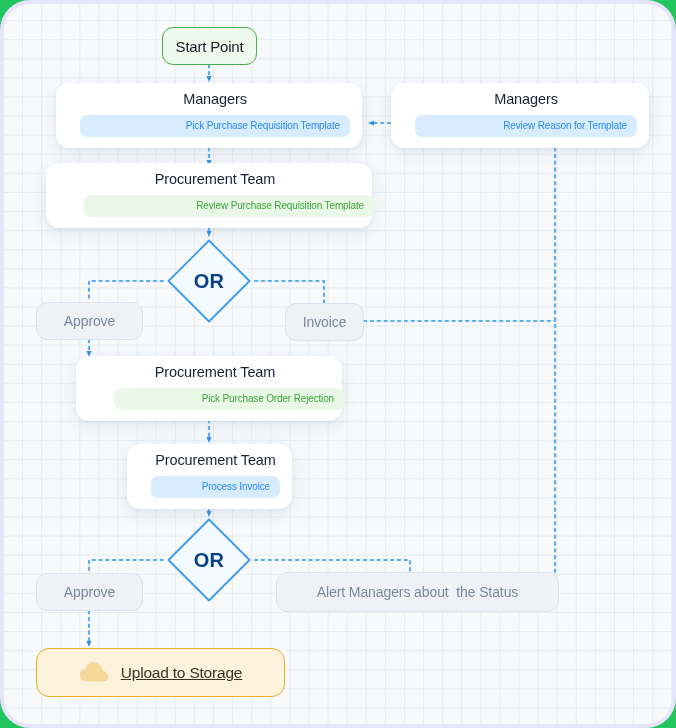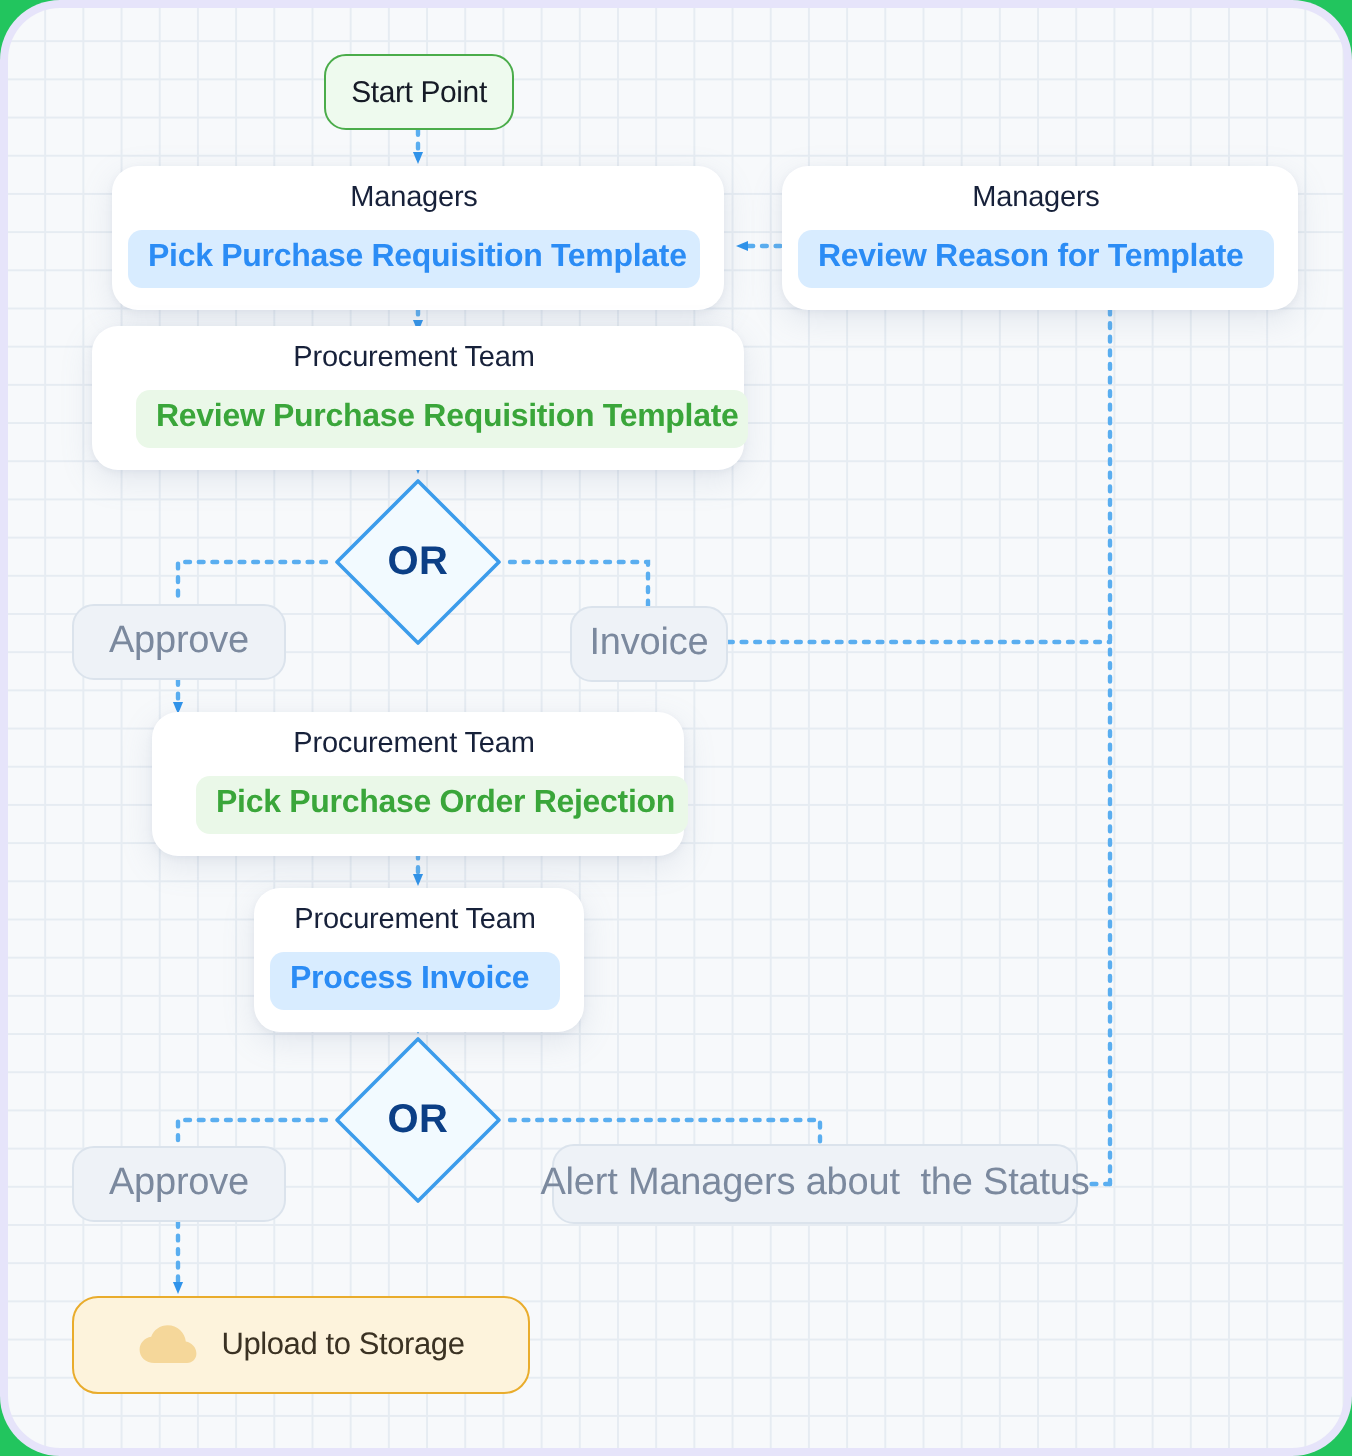--- a/index.html
+++ b/index.html
@@ -43,41 +43,41 @@
   
   .node {
     position: absolute;
     box-sizing: border-box;
   }
   
   .card {
     background: #ffffff;
     border-radius: 13px;
     box-shadow: 0 5px 16px rgba(125,140,170,0.17), 0 1px 3px rgba(125,140,170,0.10);
-    padding: 9px 12px 11px 8px;
+    padding: 9px 12px 11px 24px;
     display: flex;
     flex-direction: column;
     align-items: center;
     gap: 7px;
   }
   .card-role {
     font-size: 14.5px;
     font-weight: 400;
     color: #17213a;
     line-height: 1.1;
     letter-spacing: -0.1px;
     white-space: nowrap;
   }
   .chip {
     display: block;
     width: 100%;
     box-sizing: border-box;
-    text-align: left;
-    font-size: 16px;
-    font-weight: 700;
+    text-align: right;
+    font-size: 10px;
+    font-weight: 400;
     border-radius: 7px;
     padding: 5px 10px 6px 10px;
     line-height: 1.15;
     letter-spacing: -0.15px;
     white-space: nowrap;
   }
   .chip.blue  { background: #d8ecff; color: #2b8cf5; }
   .chip.green { background: #eaf8e8; color: #3aa63a; margin-left: 28px; }
 
   
@@ -94,21 +94,21 @@
     letter-spacing: -0.2px;
   }
   
   .label-pill {
     background: #eef2f7;
     border: 1px solid #dbe3ec;
     border-radius: 11px;
     display: flex;
     align-items: center;
     justify-content: center;
-    font-size: 19px;
+    font-size: 14px;
     font-weight: 400;
     color: #7b899e;
     letter-spacing: -0.1px;
     white-space: pre;
   }
   
   .end-pill {
     background: #fdf3dc;
     border: 1.6px solid #e9ac2c;
     border-radius: 13px;
@@ -237,25 +237,25 @@
     <svg class="dshape" viewBox="0 0 88 88">
       <path d="M44 3.5 L84.5 44 L44 84.5 L3.5 44 Z" fill="#f2faff" stroke="#3c9ceb" stroke-width="1.8" stroke-linejoin="round"></path>
     </svg>
     <span class="dlabel">OR</span>
   </div>
 
   <div class="node label-pill" style="left:36px; top:573px; width:107px; height:38px;">
     <span>Approve</span>
   </div>
 
-  <div class="node label-pill" style="left:276px; top:572px; width:263px; height:40px;">
+  <div class="node label-pill" style="left:276px; top:572px; width:283px; height:40px;">
     <span>Alert Managers about  the Status</span>
   </div>
 
-  <div class="node end-pill" style="left:36px; top:648px; width:229px; height:49px;">
+  <div class="node end-pill" style="left:36px; top:648px; width:249px; height:49px;text-decoration:underline;">
     <svg class="cloud-icon" width="30" height="21" viewBox="0 0 30 21">
       <path d="M8.2 19.5 C3.9 19.5 0.8 16.6 0.8 12.9 C0.8 9.6 3.3 6.9 6.6 6.4
                C7.8 2.9 11.1 0.6 14.9 0.6 C19.6 0.6 23.5 4.2 23.9 8.8
                C26.9 9.3 29.2 11.8 29.2 14.8 C29.2 17.4 27.3 19.5 24.5 19.5 Z" fill="#f5d79a"></path>
     </svg>
     <span>Upload to Storage</span>
   </div>
 
 </div>
 

